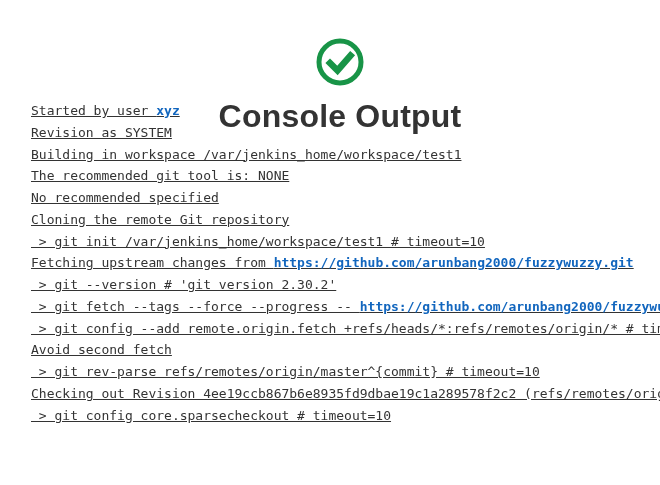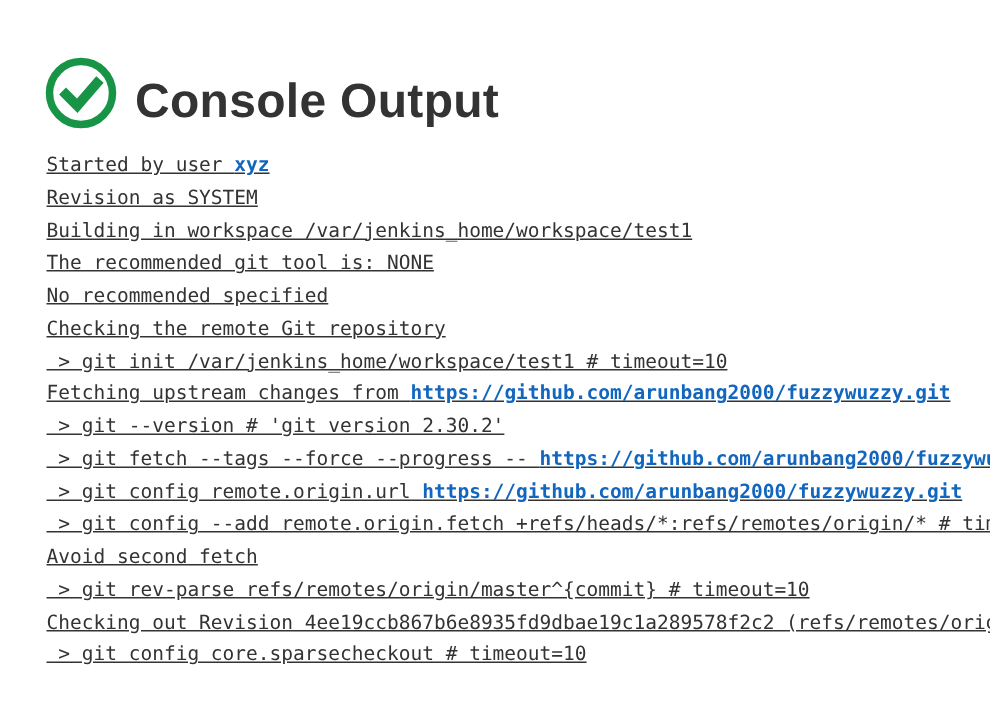--- a/index.html
+++ b/index.html
@@ -9,24 +9,25 @@
   }
   body {
     width: 660px;
     height: 485px;
     overflow: hidden;
     position: relative;
     font-family: "Liberation Sans", sans-serif;
   }
   .header {
     display: flex;
-    align-items: flex-end;
+    align-items: center;
     gap: 12px;
     margin: 38px 10px 0 30px;
     height: 48px;
+    flex-direction: column;
   }
   .status-icon {
     width: 48px;
     height: 48px;
     flex: 0 0 48px;
     display: inline-block;
   }
   .page-title {
     margin: 0;
     font-size: 32px;
@@ -69,25 +70,24 @@
       </svg>
     </span>
     <h1 class="page-title">Console Output</h1>
   </div>
   <div class="console">
       <div class="console-line"><span class="console-text">Started by user </span><a class="console-link" href="#">xyz</a></div>
       <div class="console-line"><span class="console-text">Revision as SYSTEM</span></div>
       <div class="console-line"><span class="console-text">Building in workspace /var/jenkins_home/workspace/test1</span></div>
       <div class="console-line"><span class="console-text">The recommended git tool is: NONE</span></div>
       <div class="console-line"><span class="console-text">No recommended specified</span></div>
-      <div class="console-line"><span class="console-text">Checking the remote Git repository</span></div>
+      <div class="console-line"><span class="console-text">Cloning the remote Git repository</span></div>
       <div class="console-line"><span class="console-text"> &gt; git init /var/jenkins_home/workspace/test1 # timeout=10</span></div>
       <div class="console-line"><span class="console-text">Fetching upstream changes from </span><a class="console-link" href="#">https://github.com/arunbang2000/fuzzywuzzy.git</a></div>
       <div class="console-line"><span class="console-text"> &gt; git --version # 'git version 2.30.2'</span></div>
       <div class="console-line"><span class="console-text"> &gt; git fetch --tags --force --progress -- </span><a class="console-link" href="#">https://github.com/arunbang2000/fuzzywuzzy.git</a></div>
-      <div class="console-line"><span class="console-text"> &gt; git config remote.origin.url </span><a class="console-link" href="#">https://github.com/arunbang2000/fuzzywuzzy.git</a></div>
       <div class="console-line"><span class="console-text"> &gt; git config --add remote.origin.fetch +refs/heads/*:refs/remotes/origin/* # timeout=10</span></div>
       <div class="console-line"><span class="console-text">Avoid second fetch</span></div>
       <div class="console-line"><span class="console-text"> &gt; git rev-parse refs/remotes/origin/master^{commit} # timeout=10</span></div>
       <div class="console-line"><span class="console-text">Checking out Revision 4ee19ccb867b6e8935fd9dbae19c1a289578f2c2 (refs/remotes/origin/master)</span></div>
       <div class="console-line"><span class="console-text"> &gt; git config core.sparsecheckout # timeout=10</span></div>
     </div>
 </div>
 
 </body></html>

